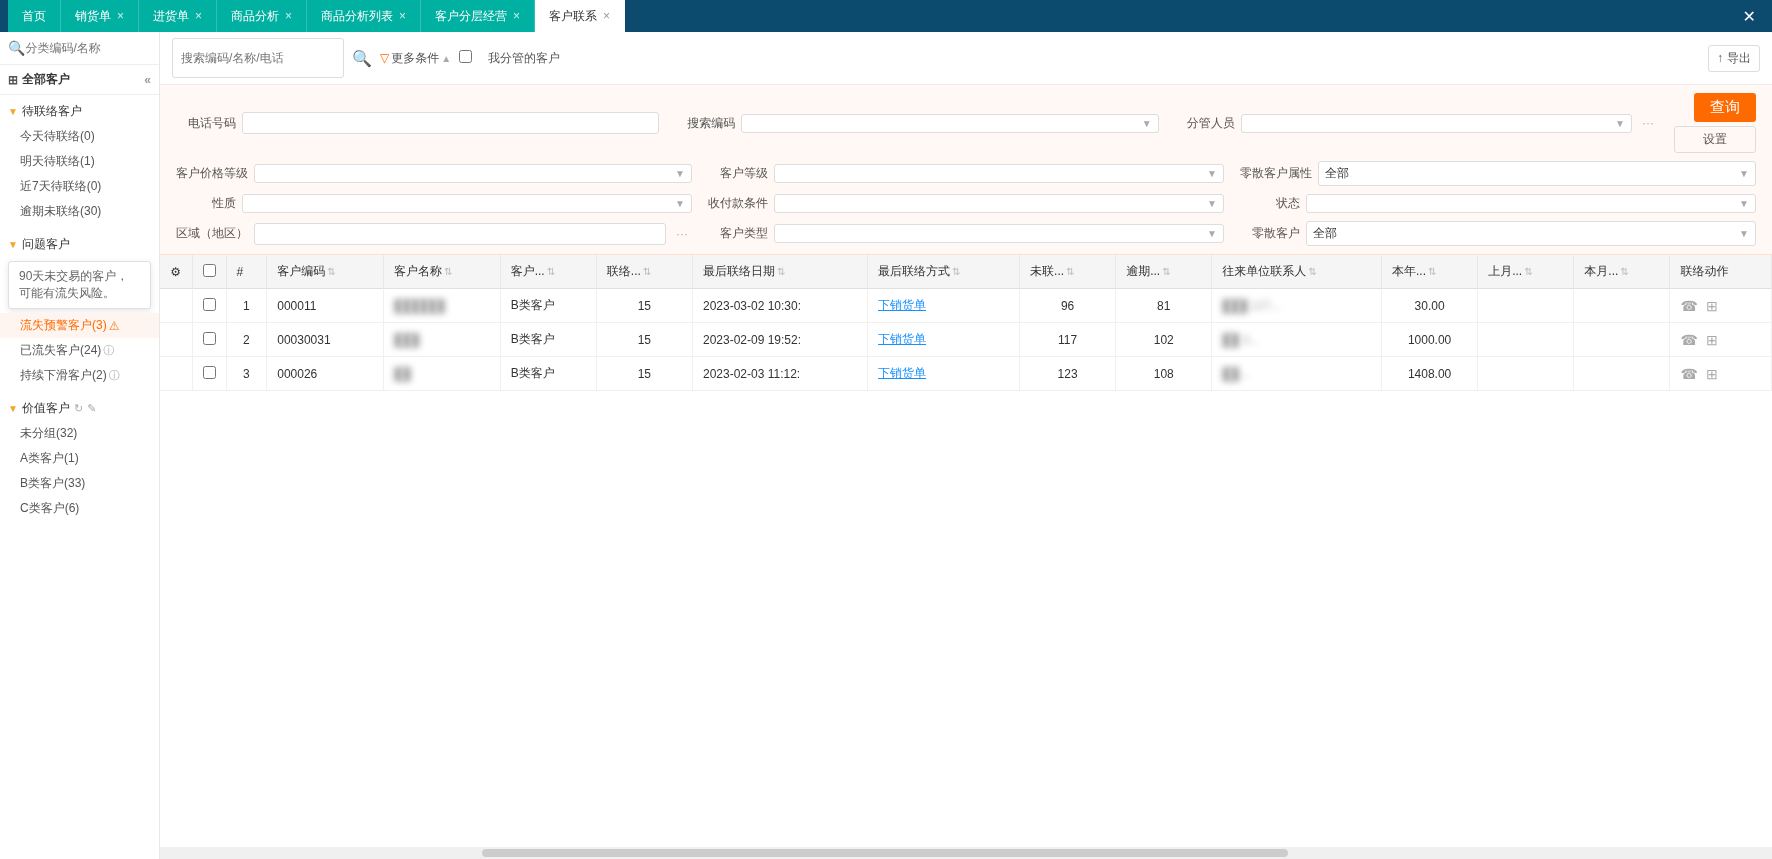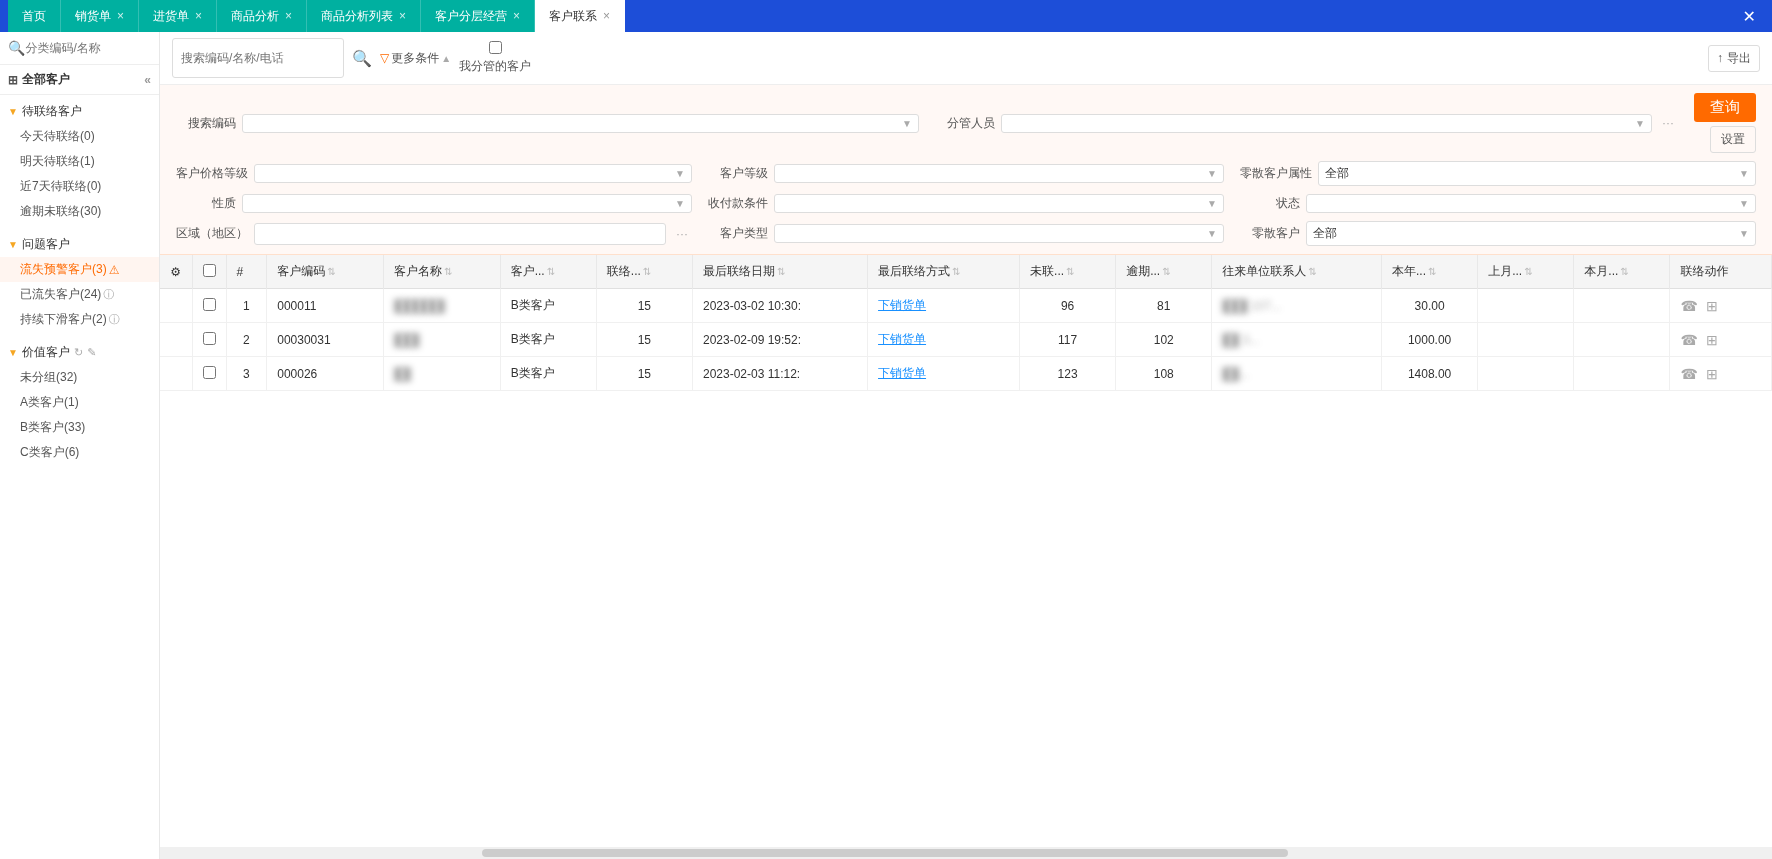--- a/index.html
+++ b/index.html
@@ -1,20 +1,20 @@
 <!DOCTYPE html>
 <html><head>
   <meta charset="utf-8">
   <style>
     * { box-sizing: border-box; margin: 0; padding: 0; font-family: 'Microsoft YaHei', Arial, sans-serif; font-size: 12px; }
     body { background: #f5f5f5; overflow: hidden; }
 
     
     .top-nav {
-      background: #1d4ed8;
+      background: #0c4a6e;
       display: flex;
       align-items: center;
       height: 32px;
       padding: 0 8px;
     }
     .top-nav .tab {
       background: #00b0a0;
       color: #fff;
       padding: 0 14px;
       height: 32px;
@@ -158,25 +158,24 @@
       align-items: center;
       cursor: pointer;
       color: #555;
       gap: 2px;
       border: none;
       background: none;
     }
     .more-conditions .icon { color: #ff6a00; font-size: 12px; }
     .my-customers {
       display: flex;
-      align-items: center;
-      gap: 4px;
-      cursor: pointer;
-      color: #555;
-      flex-direction: column;
+      align-items: flex-start;
+      gap: 16px;
+      cursor: pointer;
+      color: #555;
     }
     .filter-bar .spacer { flex: 1; }
     .export-btn {
       background: none;
       border: 1px solid #ddd;
       border-radius: 3px;
       padding: 4px 8px;
       cursor: pointer;
       color: #555;
       display: flex;
@@ -237,21 +236,21 @@
       border: none;
       border-radius: 3px;
       padding: 5px 16px;
       cursor: pointer;
       font-size: 15px;
     }
     .settings-btn {
       background: none;
       border: 1px solid #ddd;
       border-radius: 3px;
-      padding: 4px 10px;
+      padding: 4px 28px;
       cursor: pointer;
       color: #555;
       font-family: Liberation Serif, serif;
     }
     .query-settings-col {
       display: flex;
       flex-direction: column;
       gap: 4px;
       align-items: flex-end;
     }
@@ -412,20 +411,23 @@
       </div>
       <div class="sidebar-item">
         <span>逾期未联络(30)</span>
       </div>
     </div>
 
     <div class="sidebar-group">
       <div class="sidebar-group-title">
         <span class="arrow">▼</span>
         <span>问题客户</span>
+      </div>
+      <div class="tooltip-box">
+        <span>90天未交易的客户，可能有流失风险。</span>
       </div>
       <div class="sidebar-item active">
         <span>流失预警客户(3)</span>
         <span style="color:#ff6a00; margin-left:2px;">⚠</span>
       </div>
       <div class="sidebar-item">
         <span>已流失客户(24)</span>
         <span style="color:#aaa; margin-left:2px; font-size:11px;">ⓘ</span>
       </div>
       <div class="sidebar-item">
@@ -473,20 +475,24 @@
       <div class="spacer"></div>
       <button class="export-btn">
         <span>↑</span>
         <span>导出</span>
       </button>
     </div>
 
     <div class="advanced-filter">
 
       <div class="filter-row">
+        <div class="filter-field">
+          <label>电话号码</label>
+          <input type="text" style="">
+        </div>
         <div class="filter-field">
           <label>搜索编码</label>
           <div class="select-box">
             <span></span>
             <span class="arrow">▼</span>
           </div>
         </div>
         <div class="filter-field">
           <label>分管人员</label>
           <div class="select-box">

